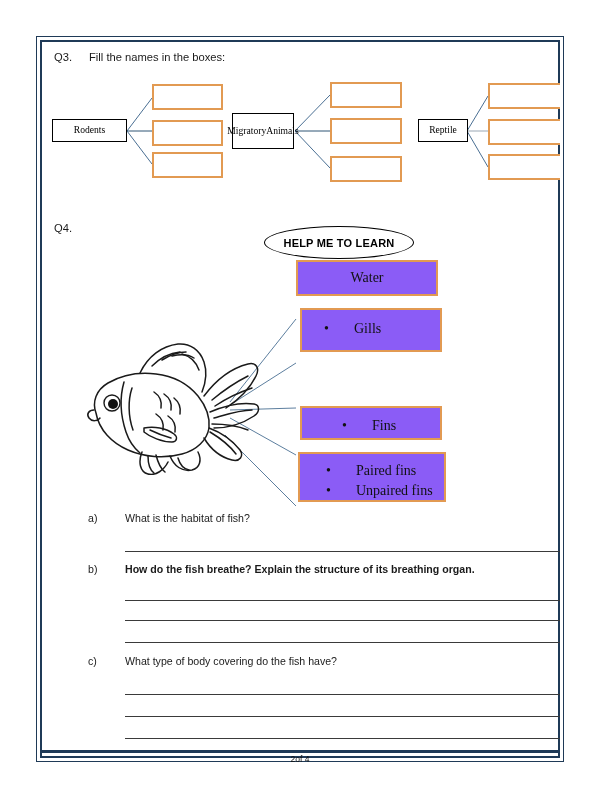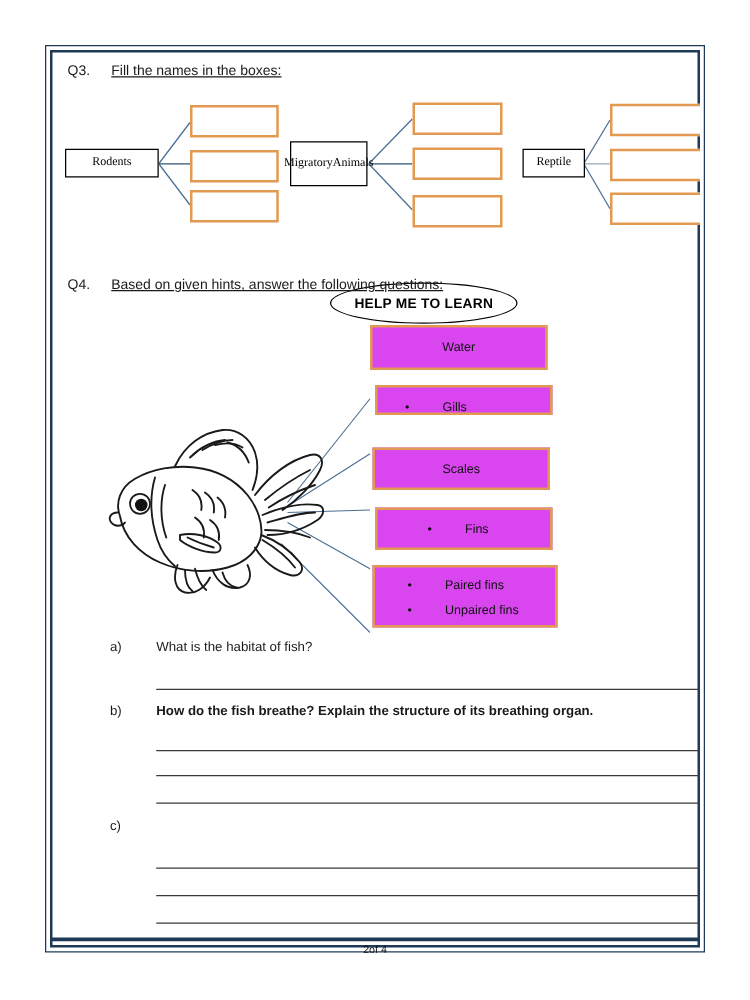--- a/index.html
+++ b/index.html
@@ -23,21 +23,21 @@
   }
   #footer-rule{
     position:absolute;left:40px;top:750px;width:520px;height:3px;
     background:#1f3a57;
   }
   .page-num{
     position:absolute;left:0;top:754px;width:600px;text-align:center;
     font-family:Liberation Sans, sans-serif;font-size:8.5px;color:#111;
   }
   
-  .qrow{position:absolute;font-size:11.2px;color:#1a1a1a;text-decoration:underline;}
+  .qrow{position:absolute;font-size:11.2px;color:#1a1a1a;}
   .qlabel{position:absolute;font-size:11.2px;color:#1a1a1a;}
   
   #q3-diagram{position:absolute;left:0;top:0;width:520px;height:160px;}
   .node-box{
     position:absolute;border:1px solid #000;background:#fff;
     font-family:"Liberation Serif",serif;font-size:9.6px;color:#000;
     display:flex;align-items:center;justify-content:center;
     box-sizing:border-box;line-height:1.12;text-align:center;
   }
   .blank-box{
@@ -46,23 +46,23 @@
   }
   
   #help-oval{
     position:absolute;left:224px;top:186px;width:148px;height:31px;
     border:1.4px solid #000;border-radius:50%;background:#fff;
     display:flex;align-items:center;justify-content:center;
     font-size:11px;font-weight:bold;color:#000;letter-spacing:.2px;
   }
   
   .hint-box{
-    position:absolute;border:2px solid #e29a52;background:#d946ef;
-    box-sizing:border-box;font-family:Liberation Sans, sans-serif;
-    font-size:10px;color:#111;
+    position:absolute;border:2px solid #e29a52;background:#8b5cf6;
+    box-sizing:border-box;font-family:Liberation Serif, serif;
+    font-size:14px;color:#111;
   }
   .hint-center{display:flex;align-items:center;justify-content:center;}
   .hint-li{position:absolute;white-space:nowrap;}
   .hint-li .bullet{display:inline-block;width:30px;}
   
   .sublabel{position:absolute;font-size:10.6px;color:#1a1a1a;}
   .subtext{position:absolute;font-size:10.6px;color:#1a1a1a;white-space:nowrap;text-align:right;}
   .ans-line{position:absolute;height:0;border-top:1px solid #3a3a3a;}
 </style>
 </head>
@@ -113,21 +113,20 @@
     <div class="blank-box" style="left:448px;top:43px;width:78px;height:26px;"></div>
     <div class="blank-box" style="left:448px;top:79px;width:78px;height:26px;"></div>
     <div class="blank-box" style="left:448px;top:114px;width:78px;height:26px;"></div>
   </div>
 
   <div id="help-oval">
     <span>HELP ME TO LEARN</span>
   </div>
 
   <div class="qlabel" style="left:14px;top:182px;">Q4.</div>
-  <div class="qrow" style="left:49px;top:182px;">Based on given hints, answer the following questions:</div>
 
   <svg width="520" height="300" style="position:absolute;left:0;top:210px;">
     <line x1="190" y1="152" x2="256" y2="69" stroke="#4a6f93" stroke-width="0.9"></line>
     <line x1="190" y1="155" x2="256" y2="113" stroke="#4a6f93" stroke-width="0.9"></line>
     <line x1="190" y1="160" x2="256" y2="158" stroke="#4a6f93" stroke-width="0.9"></line>
     <line x1="190" y1="168" x2="256" y2="205" stroke="#4a6f93" stroke-width="0.9"></line>
     <line x1="185" y1="185" x2="256" y2="256" stroke="#4a6f93" stroke-width="0.9"></line>
   </svg>
 
   <svg width="180" height="135" viewBox="0 0 180 135" style="position:absolute;left:42px;top:300px;">
@@ -178,29 +177,26 @@
       <path d="M92,58 C97,62 99,68 98,74"></path>
       <path d="M74,74 C80,78 82,84 81,90"></path>
       <path d="M86,76 C92,80 94,86 93,92"></path>
     </g>
   </svg>
 
   <div class="hint-box hint-center" style="left:256px;top:220px;width:142px;height:36px;">
     <span>Water</span>
   </div>
 
-  <div class="hint-box" style="left:260px;top:268px;width:142px;height:24px;">
+  <div class="hint-box" style="left:260px;top:268px;width:142px;height:44px;">
     <div class="hint-li" style="left:22px;top:11px;">
       <span class="bullet">•</span><span>Gills</span>
     </div>
   </div>
 
-  <div class="hint-box hint-center" style="left:258px;top:318px;width:142px;height:34px;">
-    <span>Scales</span>
-  </div>
 
   <div class="hint-box" style="left:260px;top:366px;width:142px;height:34px;">
     <div class="hint-li" style="left:40px;top:10px;">
       <span class="bullet">•</span><span>Fins</span>
     </div>
   </div>
 
   <div class="hint-box" style="left:258px;top:412px;width:148px;height:50px;">
     <div class="hint-li" style="left:26px;top:9px;">
       <span class="bullet">•</span><span>Paired fins</span>
@@ -214,20 +210,21 @@
   <div class="subtext" style="left:85px;top:472px;">What is the habitat of fish?</div>
   <div class="ans-line" style="left:85px;top:511px;width:447px;"></div>
 
   <div class="sublabel" style="left:48px;top:523px;">b)</div>
   <div class="subtext" style="left:85px;top:523px;font-weight:bold;">How do the fish breathe? Explain the structure of its breathing organ.</div>
   <div class="ans-line" style="left:85px;top:560px;width:447px;"></div>
   <div class="ans-line" style="left:85px;top:580px;width:447px;"></div>
   <div class="ans-line" style="left:85px;top:602px;width:447px;"></div>
 
   <div class="sublabel" style="left:48px;top:615px;">c)</div>
+  <div class="subtext" style="left:85px;top:615px;">What type of body covering do the fish have?</div>
   <div class="ans-line" style="left:85px;top:654px;width:447px;"></div>
   <div class="ans-line" style="left:85px;top:676px;width:447px;"></div>
   <div class="ans-line" style="left:85px;top:698px;width:447px;"></div>
 
 </div>
 
 <div id="footer-rule"></div>
 <div class="page-num">2of 4</div>
 
 </body></html>

